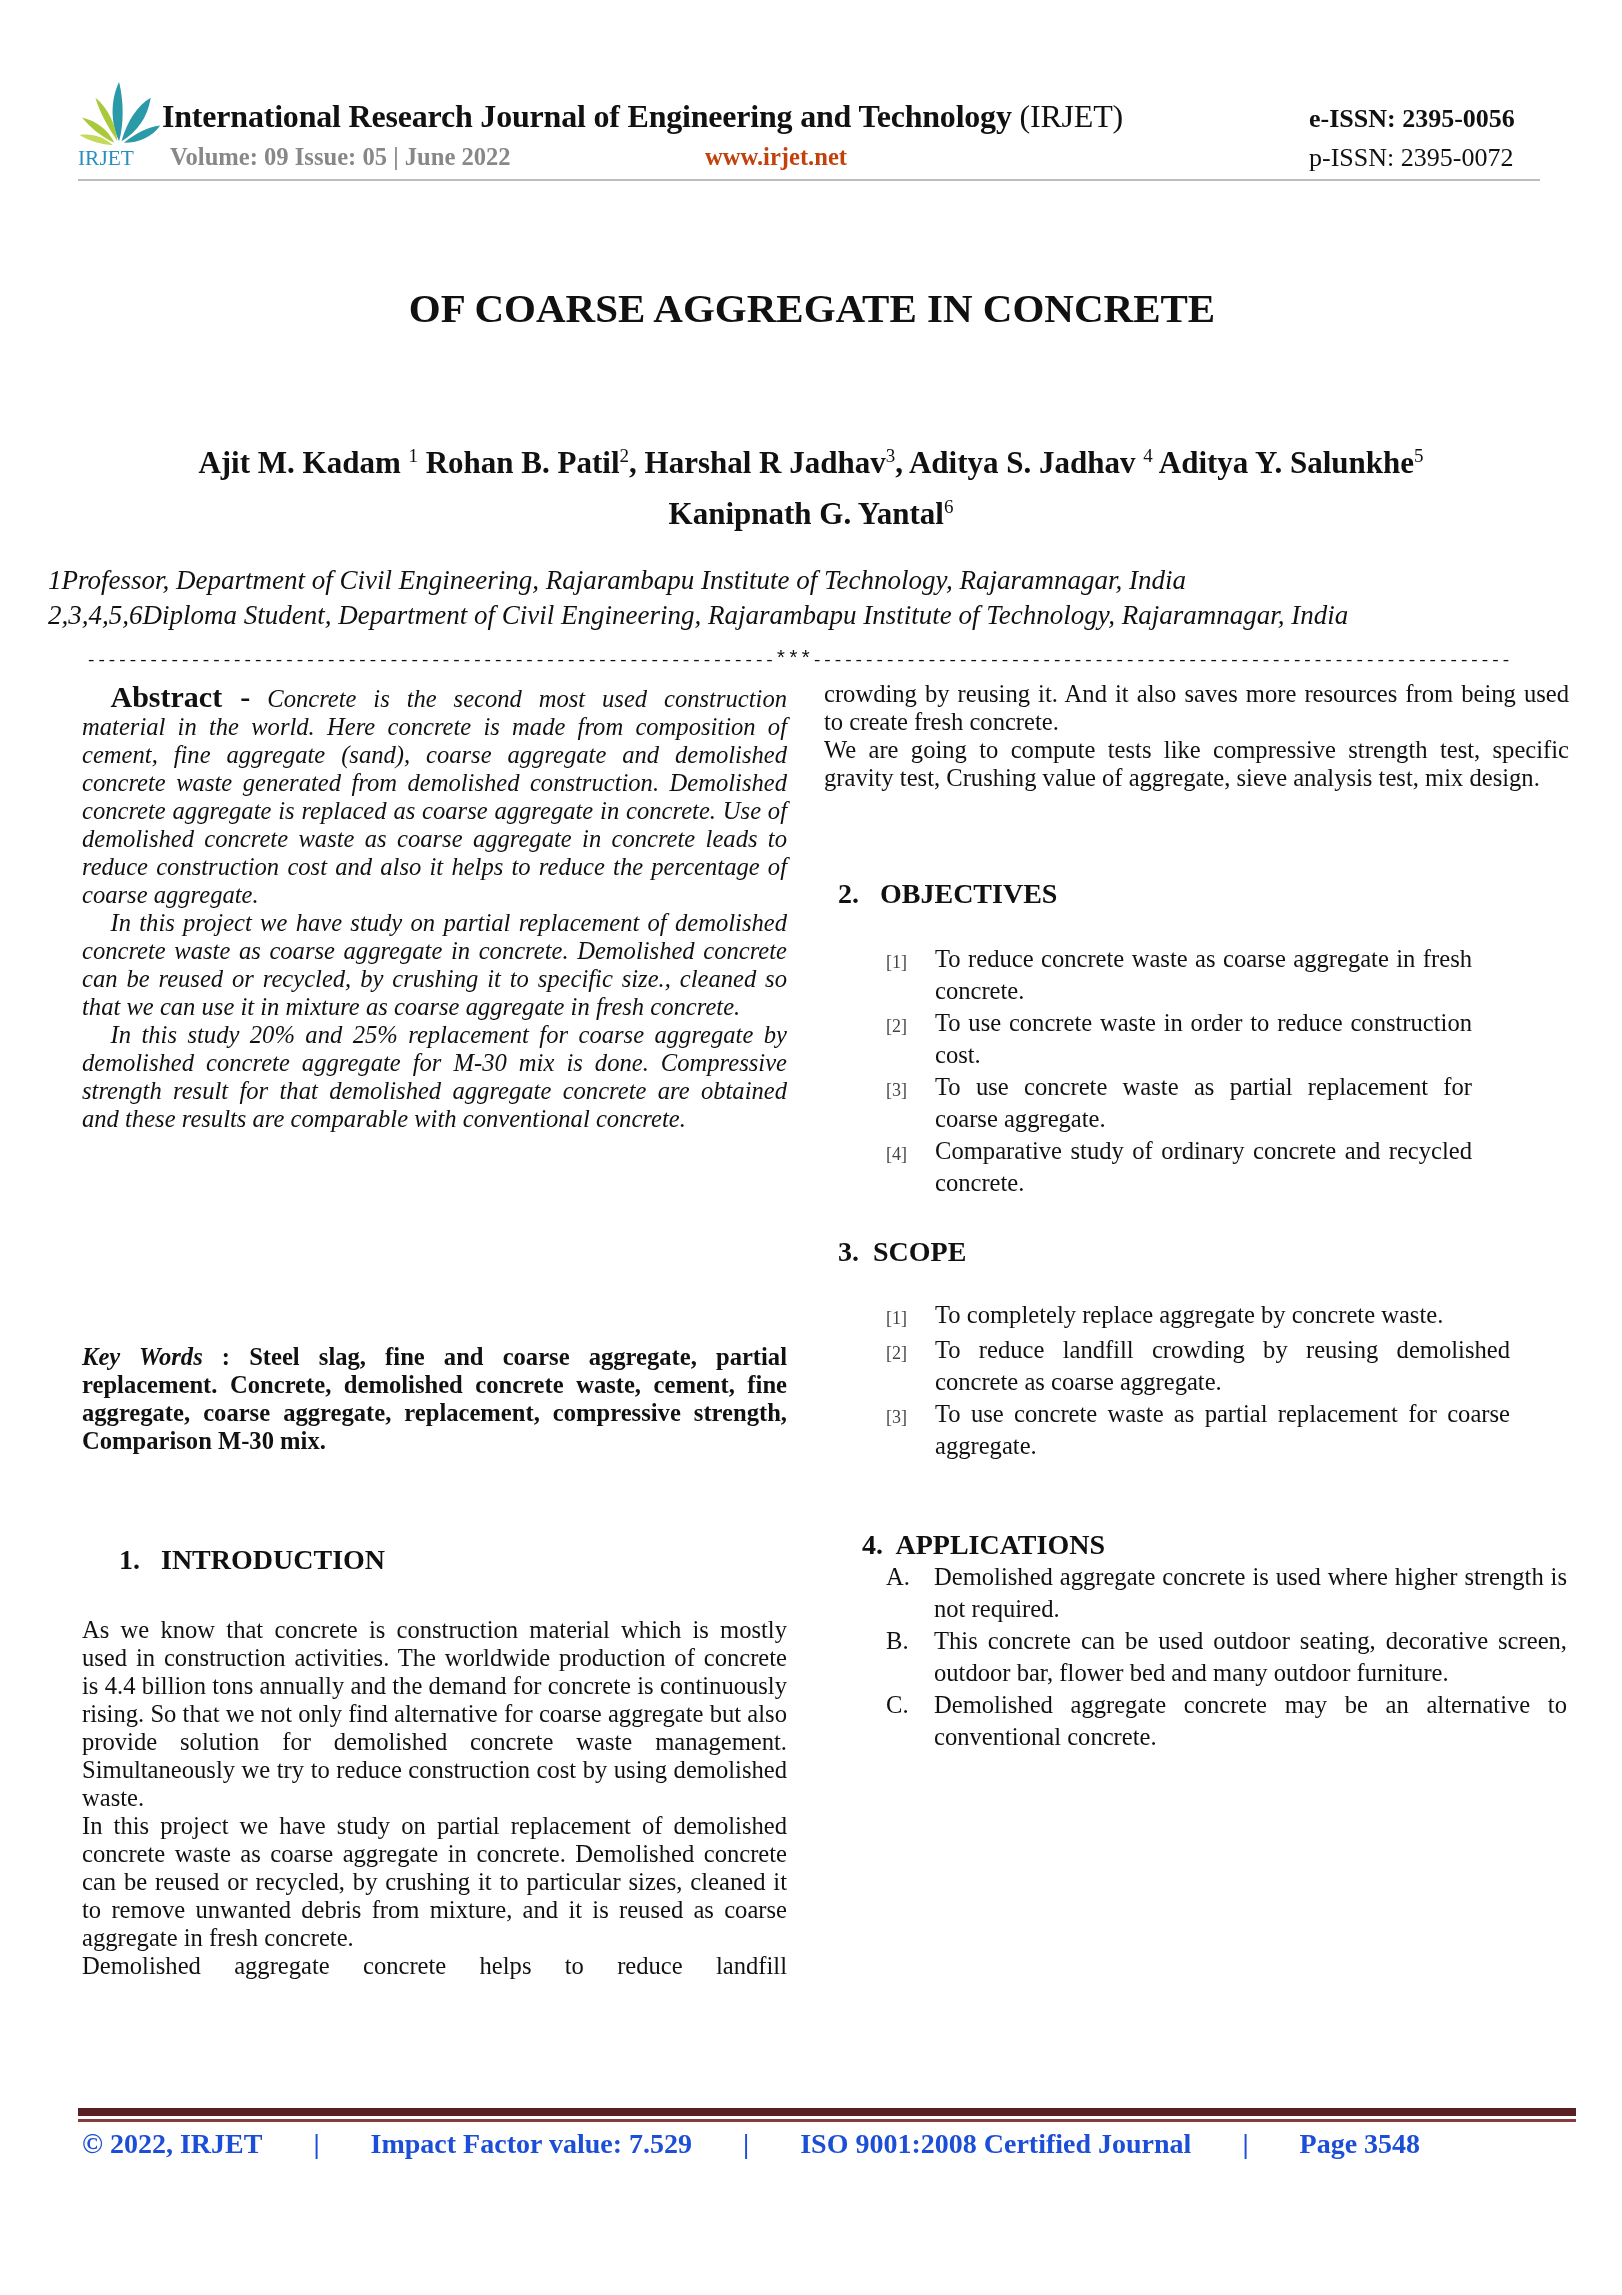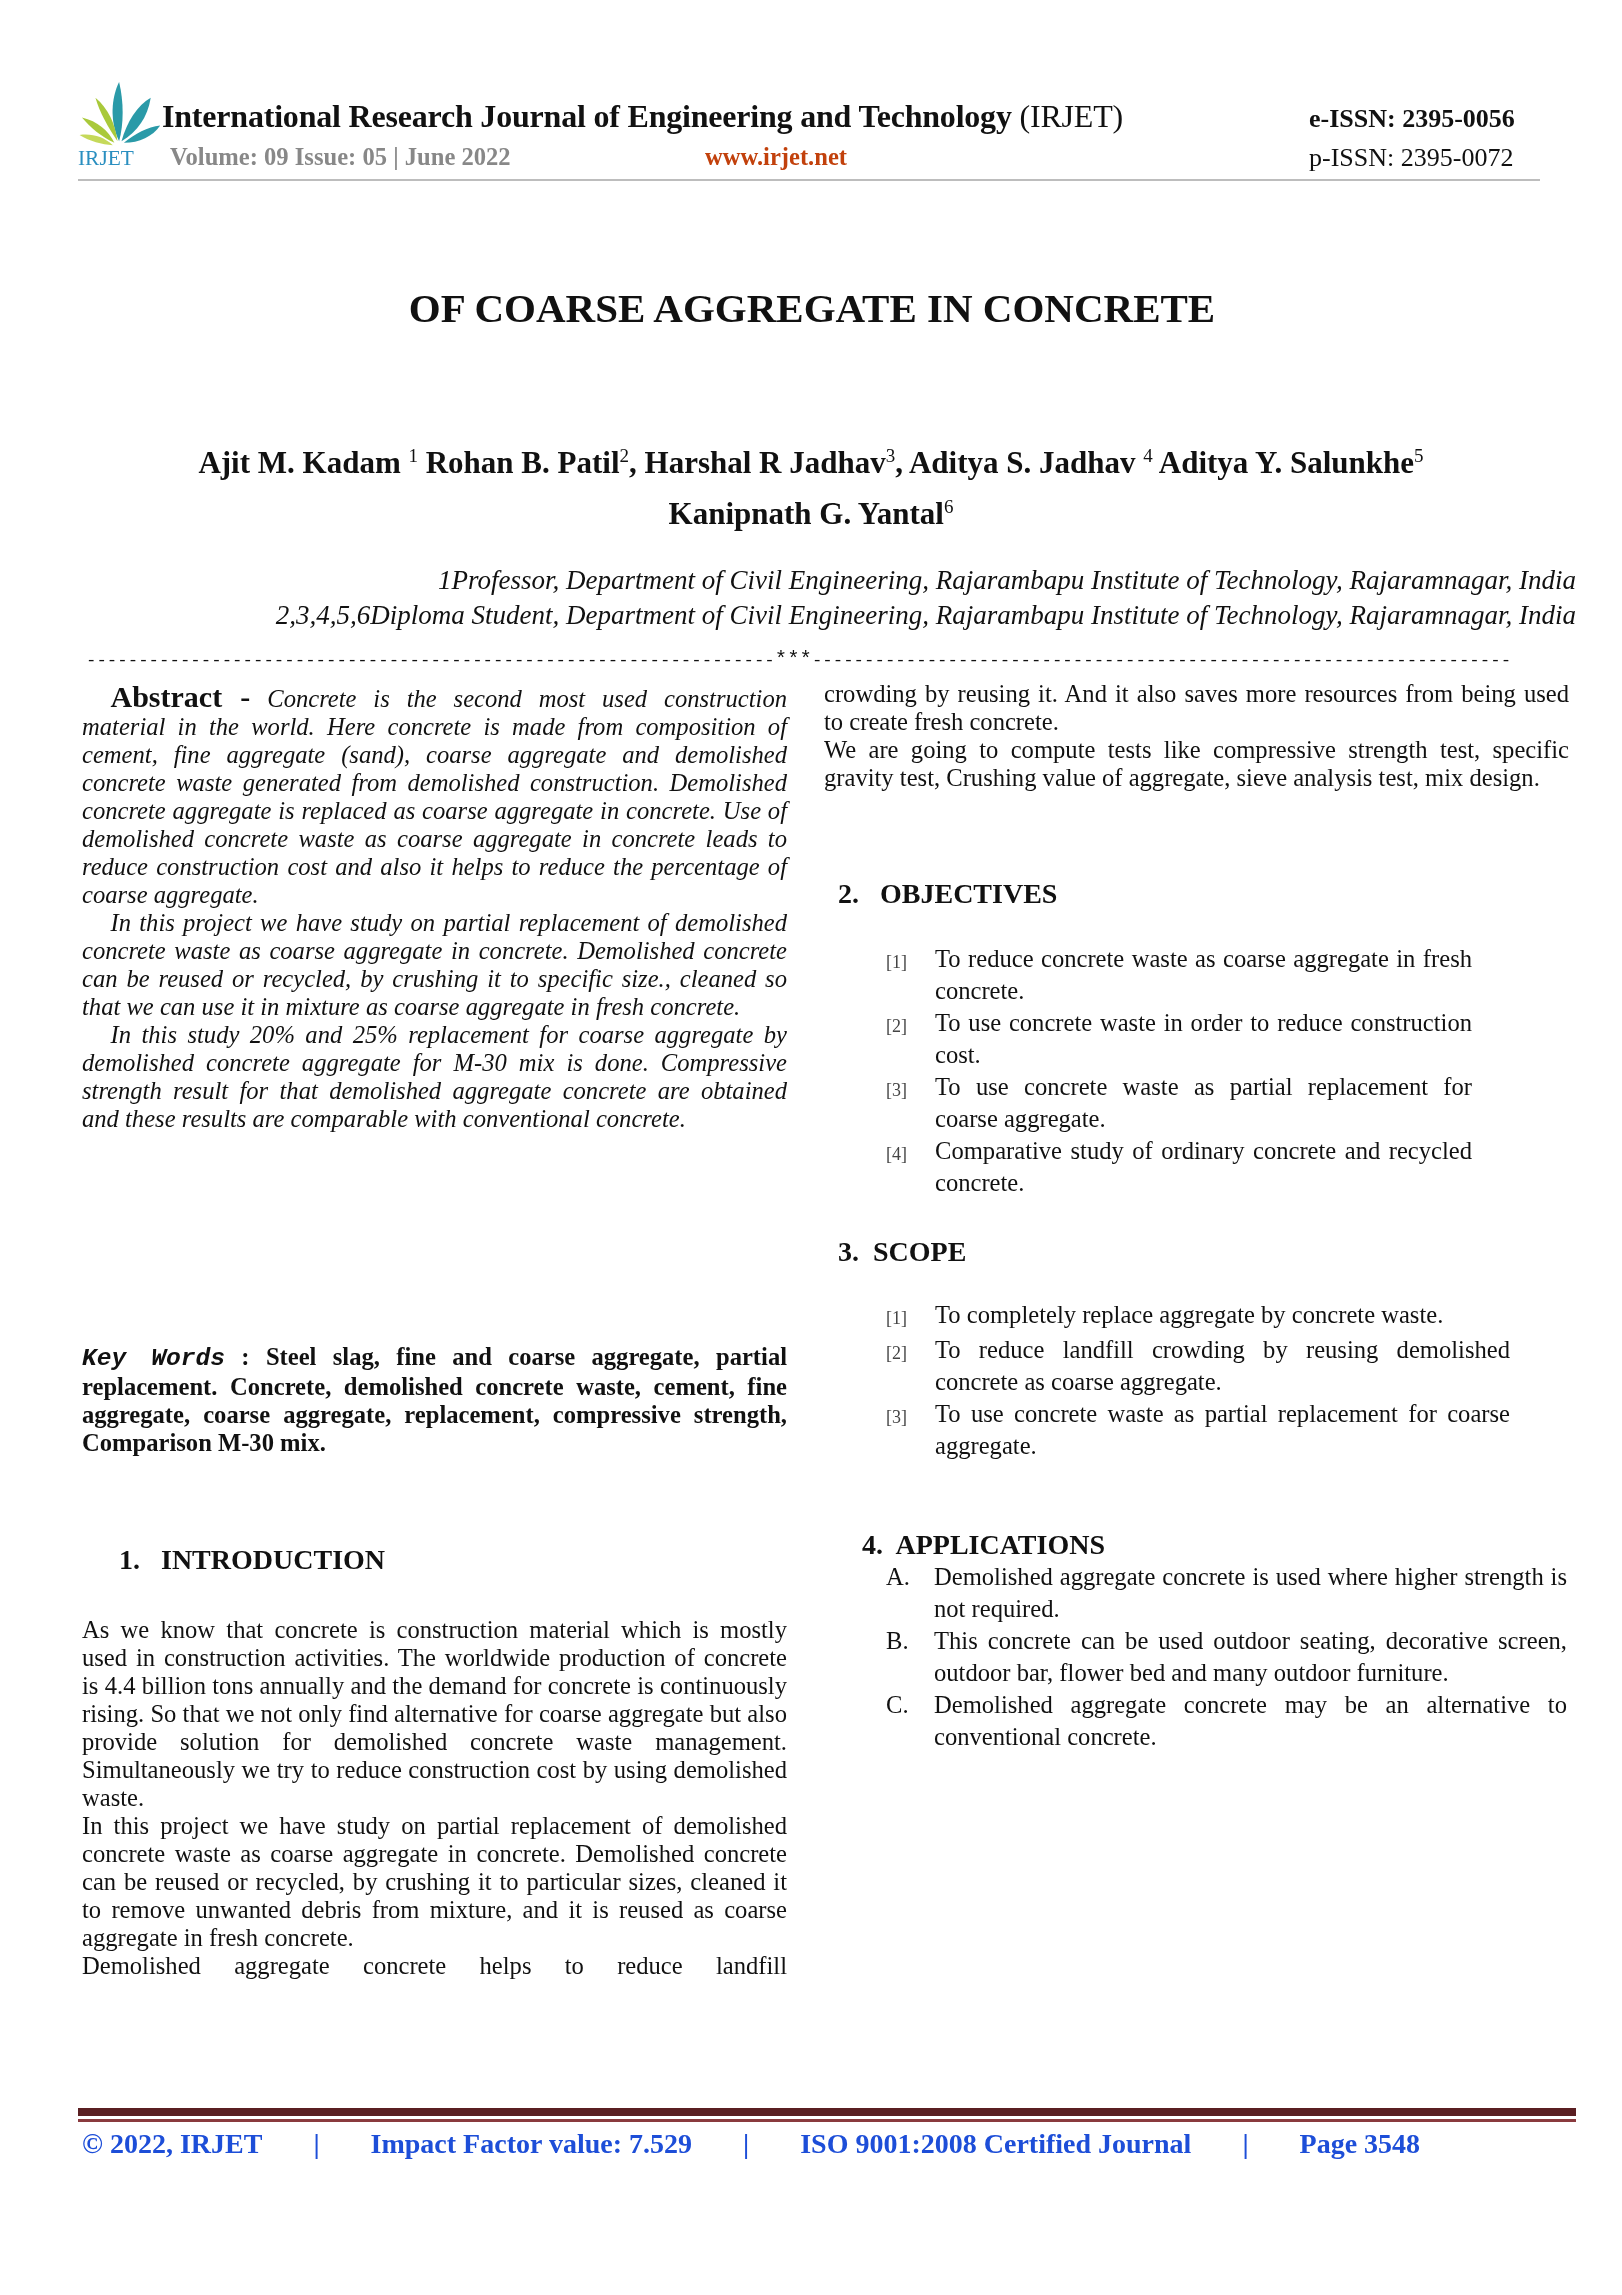--- a/index.html
+++ b/index.html
@@ -16,35 +16,35 @@
   #volume { left: 170px; top: 143px; font-size: 24.6px; font-family: "Liberation Serif", serif; font-weight: bold; color: #888; white-space: nowrap; }
   #website { left: 705px; top: 143px; font-size: 24.6px; font-family: "Liberation Serif", serif; font-weight: bold; color: #c2410c; white-space: nowrap; }
   #eissn { left: 1309px; top: 104px; font-size: 26px; font-family: "Liberation Serif", serif; font-weight: bold; white-space: nowrap; }
   #pissn { left: 1309px; top: 143px; font-size: 26px; font-family: "Liberation Serif", serif; font-weight: normal; white-space: nowrap; }
   #header-rule { left: 78px; top: 179px; width: 1462px; height: 2.4px; background: #bdbdbd; }
 
   
   #paper-title { left: 48px; top: 269px; width: 1528px; text-align: center; font-family: "Liberation Serif", serif; font-weight: bold; font-size: 41px; line-height: 78px; }
   #authors { left: 158px; top: 434px; width: 1306px; text-align: center; font-family: "Liberation Serif", serif; font-weight: bold; font-size: 31px; line-height: 44px; }
   #authors sup { font-size: 19px; font-weight: normal; }
-  #affiliations { left: 48px; top: 563px; width: 1528px; text-align: right; font-family: "Liberation Serif", serif; font-style: italic; font-size: 27px; line-height: 35px; }
+  #affiliations { left: 48px; top: 563px; width: 1528px; text-align: left; font-family: "Liberation Serif", serif; font-style: italic; font-size: 27px; line-height: 35px; }
   #separator { left: 86px; top: 648px; width: 1426px; font-family: "Liberation Mono", monospace; font-size: 17.4px; white-space: nowrap; overflow: hidden; }
 
   
   .col-left { left: 82px; width: 705px; }
   .col-right { left: 824px; width: 745px; }
   .body-text { font-family: "Liberation Serif", serif; font-size: 24.6px; line-height: 28px; text-align: justify; }
   .italic { font-style: italic; }
   .indent { text-indent: 28.5px; }
   p { margin: 0; }
 
   #abstract { top: 683px; }
   #abstract .lead { font-weight: bold; font-style: normal; font-size: 30px; }
   #keywords { top: 1343px; }
-  #keywords .kw-label { font-style: italic; font-weight: bold; font-family: Liberation Mono, monospace; }
+  #keywords .kw-label { font-style: italic; font-weight: bold; }
   #keywords .kw-text { font-weight: bold; }
   .sec-heading { font-family: "Liberation Serif", serif; font-weight: bold; font-size: 28px; white-space: nowrap; }
   #intro-heading { left: 119px; top: 1544px; }
   #intro-text { top: 1616px; left: 82px; width: 705px; }
 
   #right-text { top: 680px; }
   #obj-heading { left: 838px; top: 878px; }
   #scope-heading { left: 838px; top: 1236px; }
   #app-heading { left: 862px; top: 1529px; }
 

